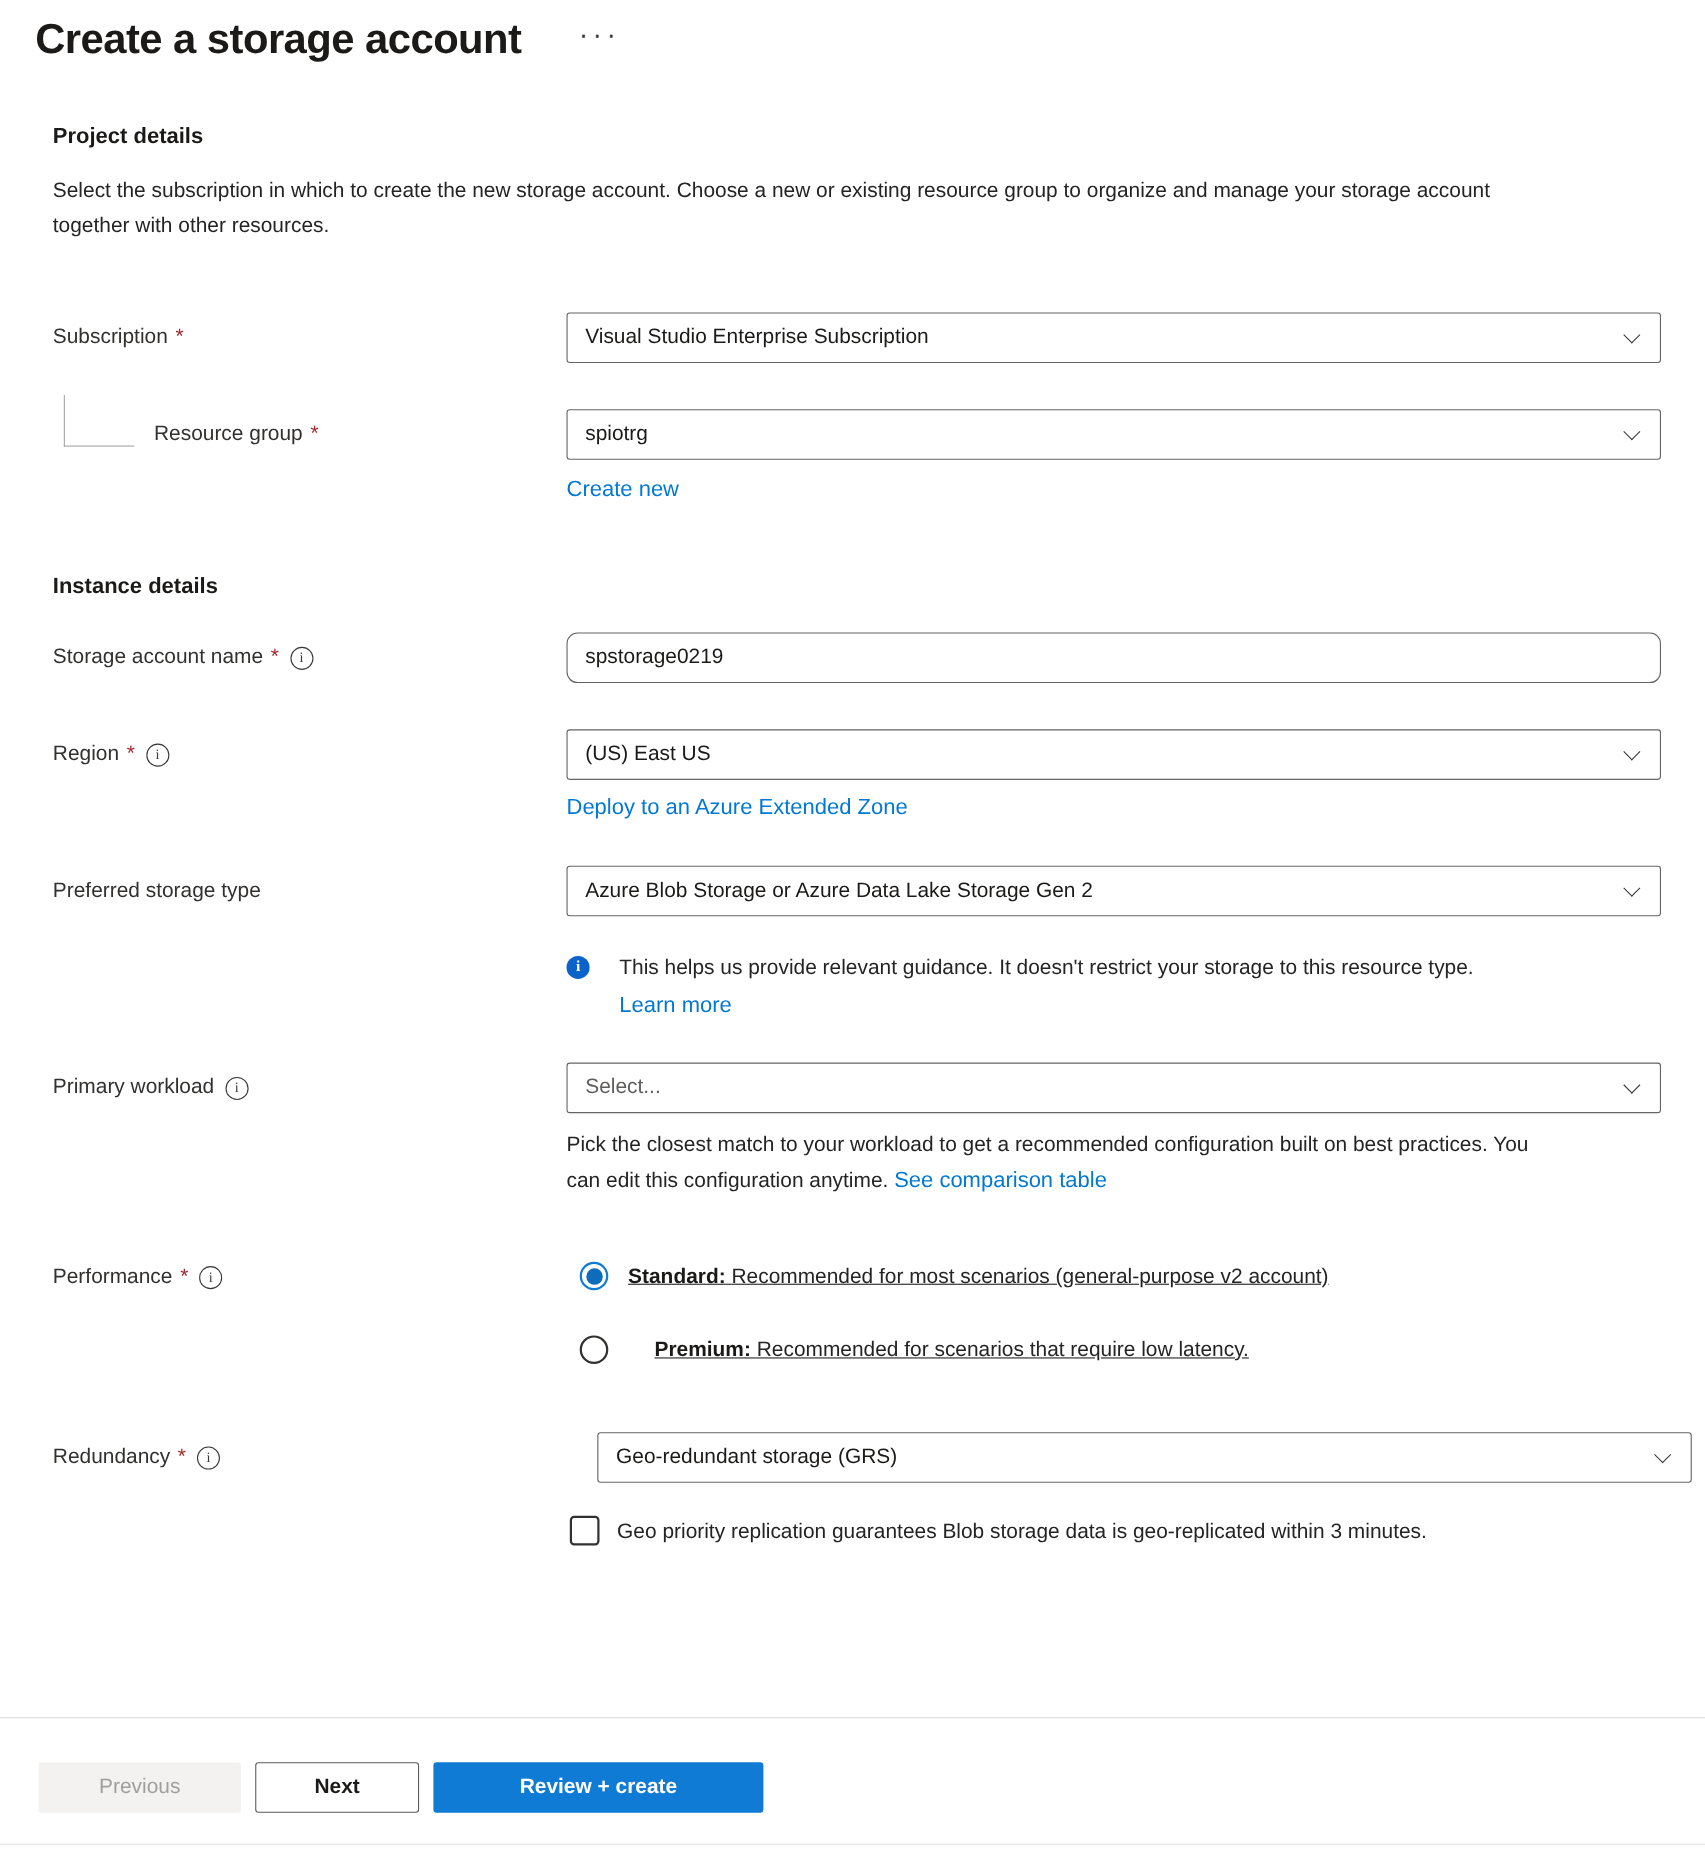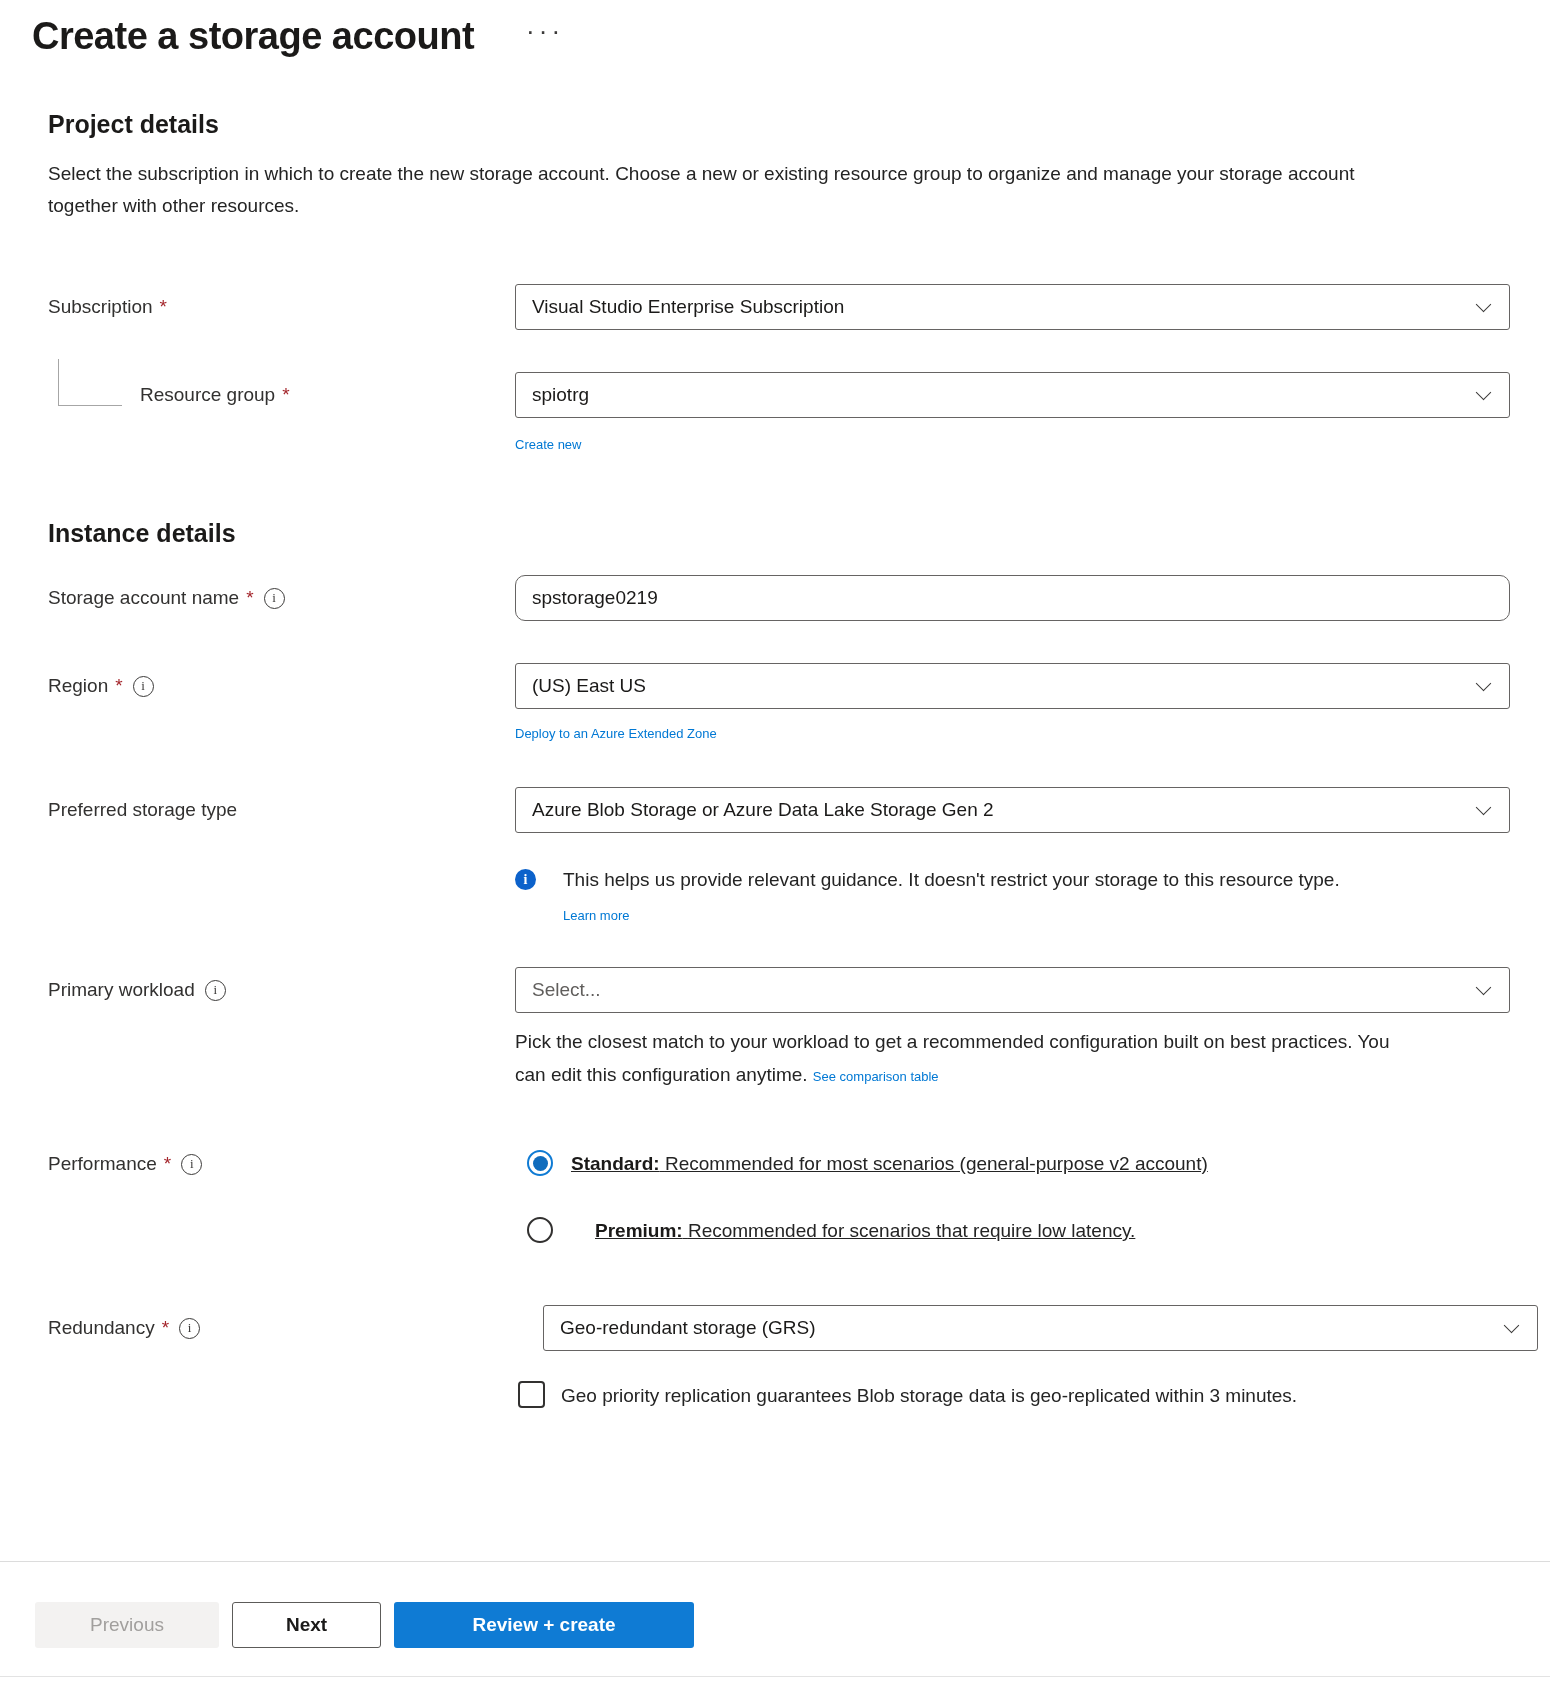--- a/index.html
+++ b/index.html
@@ -12,21 +12,21 @@
   .page { position:relative; width:1550px; height:1681px; background:#fff; }
 
   
   .header { padding:10px 0 0 32px; display:flex; align-items:flex-start; }
   .page-title { font-size:38px; font-weight:700; color:#1b1a19; line-height:52px; letter-spacing:-0.5px; }
   .more-btn { margin-left:52px; margin-top:6px; font-size:26px; letter-spacing:4px; color:#3b3a39;
               background:none; border:none; cursor:pointer; line-height:30px; font-family:inherit; }
 
   .content { padding-left:48px; }
 
-  .section-heading { font-size:25px; font-weight:700; color:#1b1a19; line-height:28px; }
+  .section-heading { font-size:20px; font-weight:700; color:#1b1a19; line-height:28px; }
   .project-heading { margin-top:48px; }
   .instance-heading { margin-top:62px; }
 
   .description { margin-top:20px; font-size:19px; line-height:32px; color:#242424; max-width:1340px; }
 
   
   .form-row { display:grid; grid-template-columns:467px 995px; align-items:center; }
   .row-subscription { margin-top:62px; }
   .row-resource-group { margin-top:42px; }
   .row-storage-name { margin-top:28px; }
@@ -51,21 +51,21 @@
     width:995px; height:46px; border:1px solid #666463; border-radius:3px; background:#fff;
     font-size:19px; color:#1b1a19;
   }
   .dropdown { display:flex; align-items:center; justify-content:space-between; padding:0 20px 0 16px; cursor:pointer; }
   .text-input { padding:0 16px; font-family:inherit;border-radius:10px; }
   .chevron { width:11px; height:11px; border-right:1.8px solid #3b3a39; border-bottom:1.8px solid #3b3a39;
              transform:rotate(45deg); margin-top:-5px; flex:none; }
   .placeholder { color:#605e5c; }
 
   .offset { margin-left:467px; }
-  .link { color:#0078d4; text-decoration:none; font-size:13px; cursor:pointer; }
+  .link { color:#0078d4; text-decoration:none; font-size:20px; cursor:pointer; }
   .create-new { display:inline-block; margin-top:15px; line-height:24px; }
   .deploy-link { display:inline-block; margin-top:13px; line-height:24px; }
 
   
   .info-block { margin-top:30px; display:flex; align-items:flex-start; }
   .info-filled-icon { width:21px; height:21px; border-radius:50%; background:#0c62cb; flex:none;
                       display:flex; align-items:center; justify-content:center; margin-top:6px; }
   .info-filled-icon::before { content:"i"; color:#fff; font-size:14px; font-weight:700; font-family:"Liberation Serif", serif; }
   .info-text { margin-left:27px; font-size:19px; line-height:34px; color:#242424; max-width:800px; }
 

